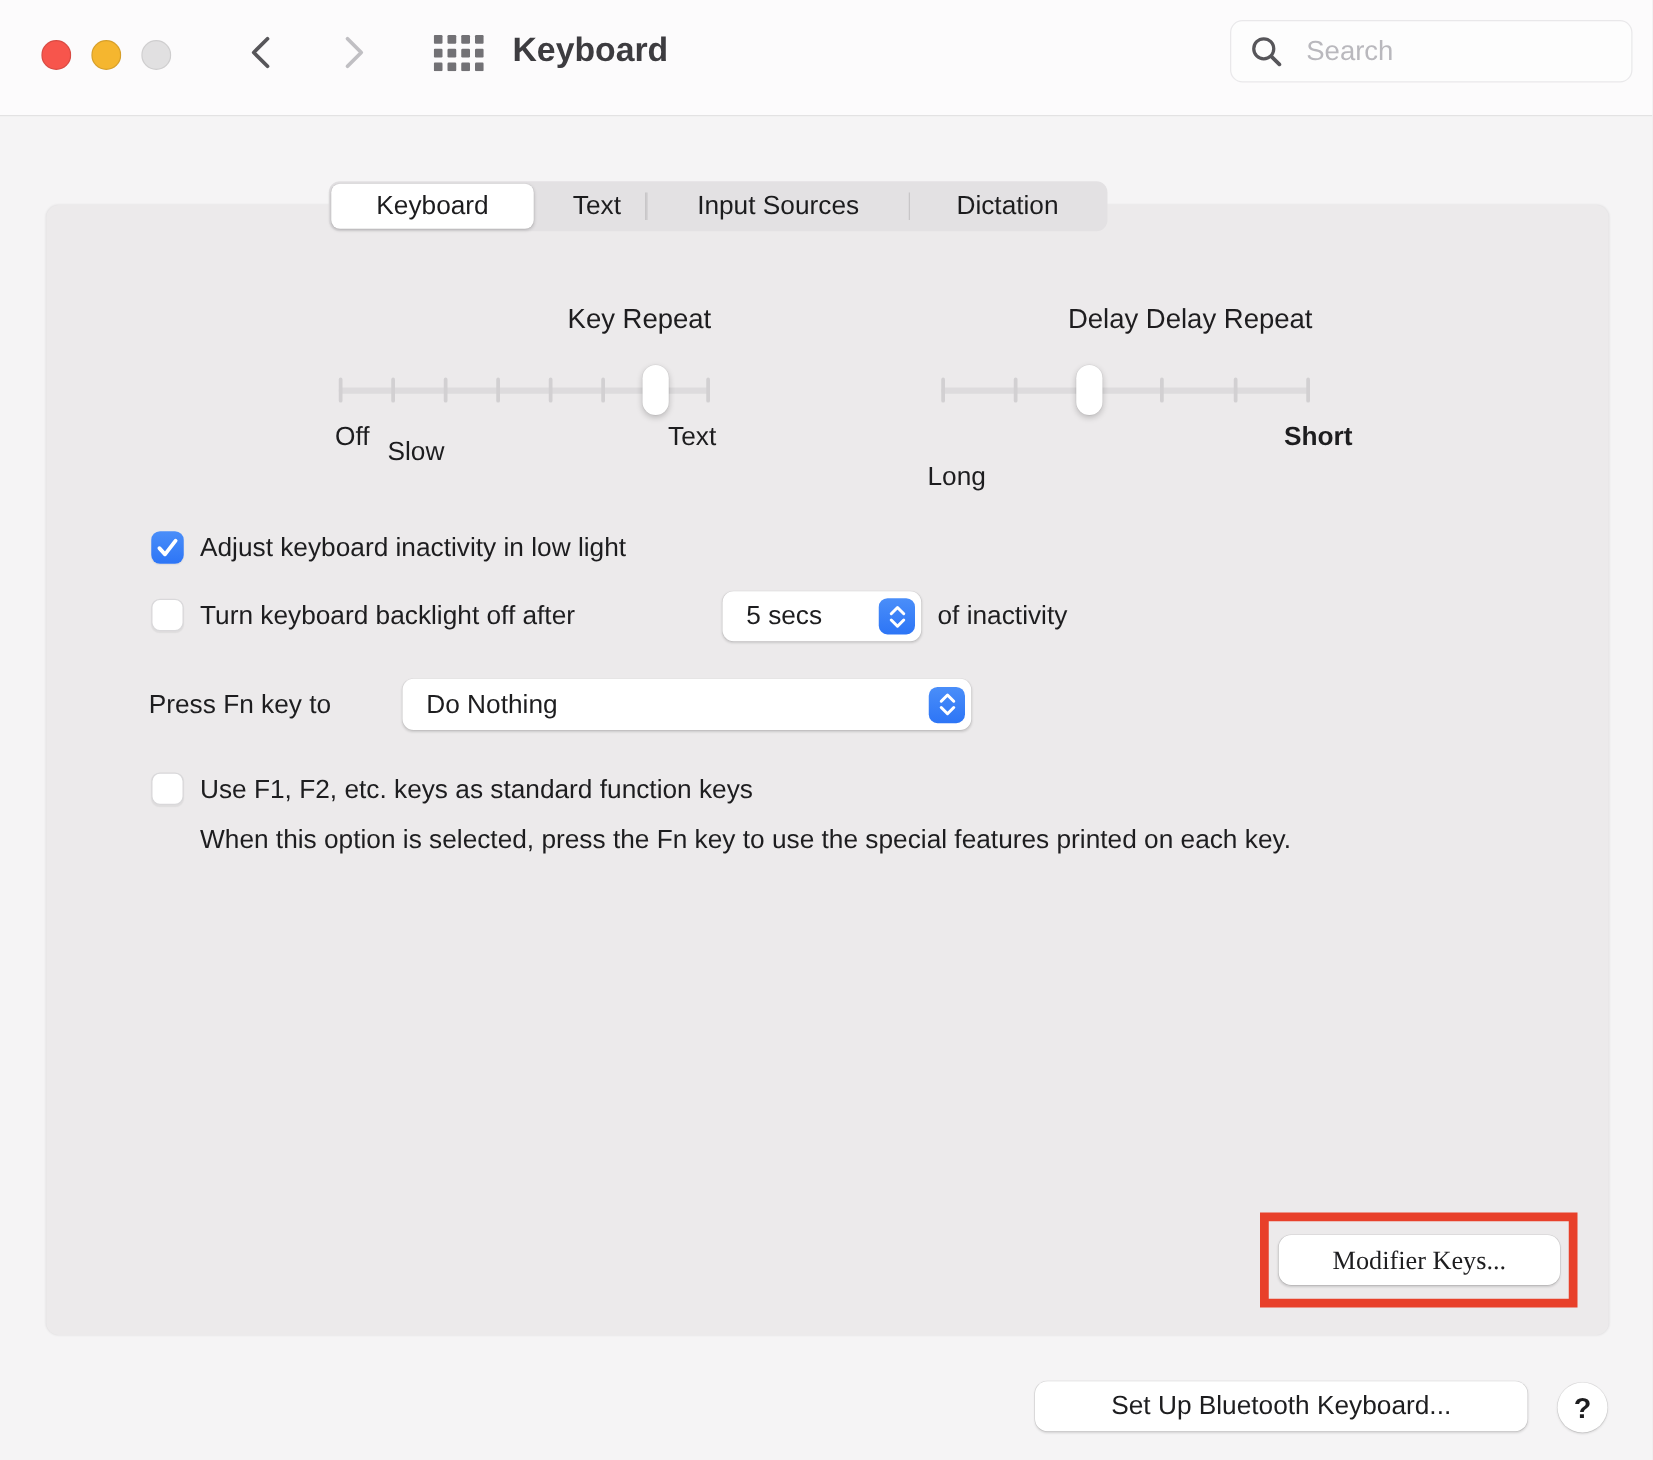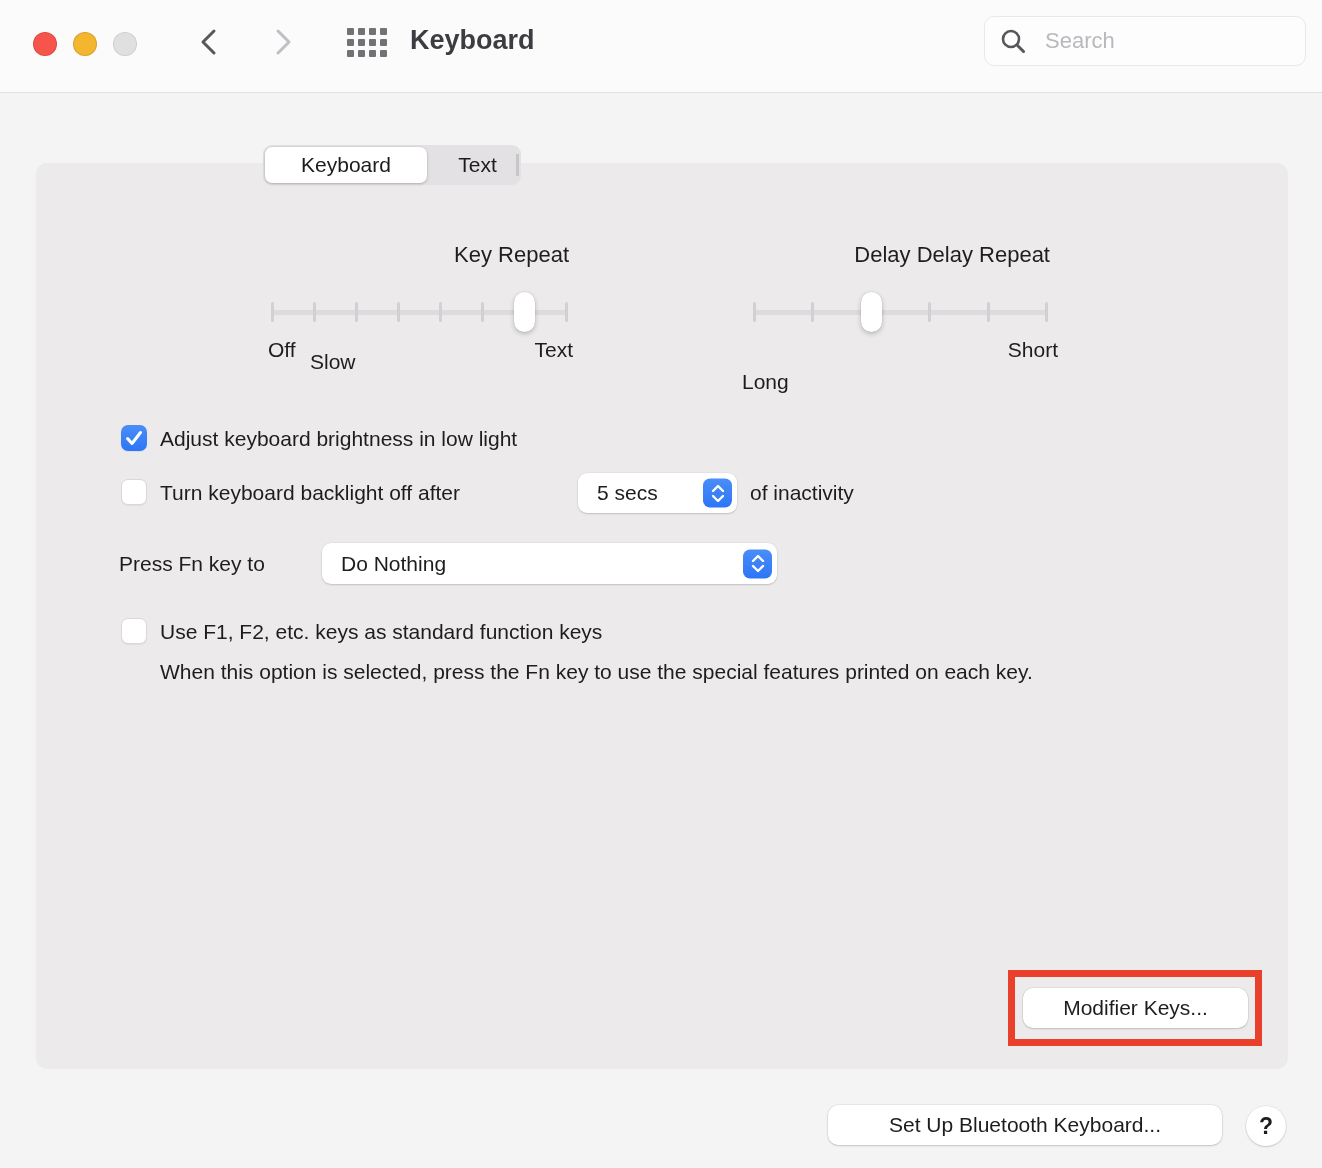--- a/index.html
+++ b/index.html
@@ -115,21 +115,23 @@
   </svg>
 </div>
 
 <div class="abs panel"></div>
 
 <div class="abs tabs">
   <div class="tab selected w-keyboard">Keyboard</div>
   <div class="tab w-text">Text</div>
   <div class="tab-divider"></div>
   <div class="tab-divider"></div>
+  <div class="tab w-input">Input Sources</div>
   <div class="tab-divider"></div>
+  <div class="tab w-dictation">Dictation</div>
 </div>
 
 <div class="abs slider-heading" style="left:269px; top:242px;">Key Repeat</div>
 <div class="abs slider-heading" style="left:750px; top:242px;">Delay Delay Repeat</div>
 
 <div class="abs slider" style="left:271px; top:292px; width:297px;">
   <div class="track"></div>
 <div class="tick" style="left: 0px;"></div>
     <div class="tick" style="left: 42px;"></div>
     <div class="tick" style="left: 84px;"></div>
@@ -148,28 +150,28 @@
   <div class="track"></div>
 <div class="tick" style="left: 0px;"></div>
     <div class="tick" style="left: 58.4px;"></div>
     <div class="tick" style="left: 116.8px;"></div>
     <div class="tick" style="left: 175.2px;"></div>
     <div class="tick" style="left: 233.6px;"></div>
     <div class="tick" style="left: 292px;"></div>
     <div class="thumb" style="left: 107.8px;"></div>
   </div>
 <div class="abs slider-label" style="left:742px; top:338px;margin-top:32px;">Long</div>
-<div class="abs slider-label" style="left:988px; top:338px; width:70px; text-align:right;">Short</div>
+<div class="abs slider-label" style="left:1012px; top:338px; width:70px; text-align:right;font-weight:bold;">Short</div>
 
 <div class="abs checkbox on" style="left:121px; top:425px;">
   <svg width="26" height="26" viewBox="0 0 26 26">
     <polyline points="6.5,13.5 11,18.5 19.5,7.5" fill="none" stroke="#ffffff" stroke-width="3" stroke-linecap="round" stroke-linejoin="round"></polyline>
   </svg>
 </div>
-<div class="abs opt-label" style="left:160px; top:425px;">Adjust keyboard brightness in low light</div>
+<div class="abs opt-label" style="left:160px; top:425px;">Adjust keyboard inactivity in low light</div>
 
 <div class="abs checkbox" style="left:121px; top:479px;">
   
 </div>
 <div class="abs opt-label" style="left:160px; top:479px;">Turn keyboard backlight off after</div>
 <div class="abs popup" style="left:578px; top:473px; width:159px; height:40px;padding-left:27px;">
   <div class="value">5 secs</div>
   <div class="stepper">
     <svg width="20" height="22" viewBox="0 0 20 22">
       <polyline points="5,8.5 10,3.5 15,8.5" fill="none" stroke="#ffffff" stroke-width="2.4" stroke-linecap="round" stroke-linejoin="round"></polyline>
@@ -190,16 +192,16 @@
   </div>
 </div>
 
 <div class="abs checkbox" style="left:121px; top:618px;">
   
 </div>
 <div class="abs opt-label" style="left:160px; top:618px;">Use F1, F2, etc. keys as standard function keys</div>
 <div class="abs desc" style="left:160px; top:656px;">When this option is selected, press the Fn key to use the special features printed on each key.</div>
 
 <div class="abs red-annotation" style="left:1008px; top:970px; width:254px; height:76px;"></div>
-<div class="abs push-btn" style="left:1023px; top:988px; width:225px; height:40px;">Modifier Keys...</div>
+<div class="abs push-btn" style="left:1023px; top:988px; width:225px; height:40px;font-family:Liberation Serif, serif;">Modifier Keys...</div>
 
 <div class="abs push-btn" style="left:828px; top:1105px; width:394px; height:40px;">Set Up Bluetooth Keyboard...</div>
 <div class="abs push-btn help-btn" style="left:1246px; top:1106px;">?</div>
 
 </body></html>

